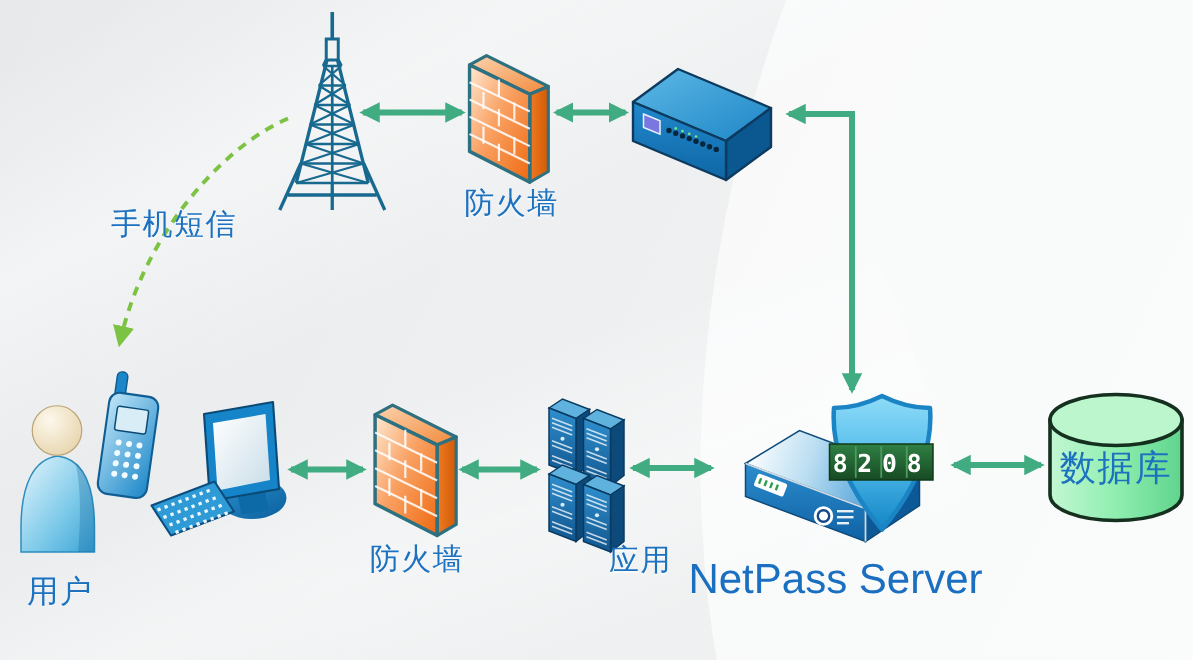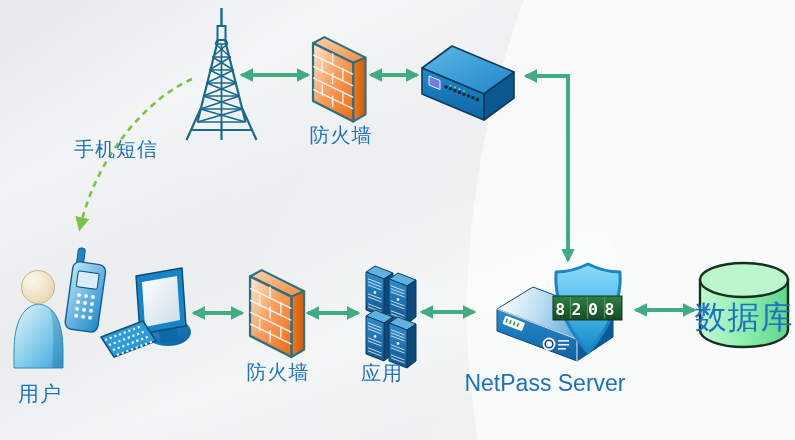--- a/index.html
+++ b/index.html
@@ -272,16 +272,16 @@
     <g>
       <path d="M700,280 V330 C700,339.5 719.5,347 744,347 C768.5,347 788,339.5 788,330 V280 Z" fill="url(#dbBody)" stroke="#15301f" stroke-width="2.4"></path>
       <ellipse cx="744" cy="280" rx="44" ry="17" fill="#bcf6cd" stroke="#15301f" stroke-width="2.4"></ellipse>
     </g>
   </svg>
 
   <div class="lbl" style="left:66px;top:136px;width:100px;">手机短信</div>
   <div class="lbl" style="left:291px;top:122px;width:100px;">防火墙</div>
   <div class="lbl" style="left:8px;top:380px;width:64px;font-size:21px;">用户</div>
   <div class="lbl" style="left:228px;top:359px;width:100px;">防火墙</div>
-  <div class="lbl" style="left:332px;top:360px;width:100px;">应用</div>
-  <div class="lbl lbl-en" style="left:445px;top:370px;width:200px;font-size:23px;color:#1b6fc0;">NetPass Server</div>
-  <div class="lbl" style="left:694px;top:296px;width:100px;font-size:32px;text-shadow:none;">数据库</div>
+  <div class="lbl" style="left:348px;top:360px;width:100px;text-align:right;">应用</div>
+  <div class="lbl lbl-en" style="left:457px;top:370px;width:200px;font-size:28px;color:#1b6fc0;">NetPass Server</div>
+  <div class="lbl" style="left:694px;top:296px;width:100px;font-size:24px;text-shadow:none;">数据库</div>
 </div>
 
 </body></html>

